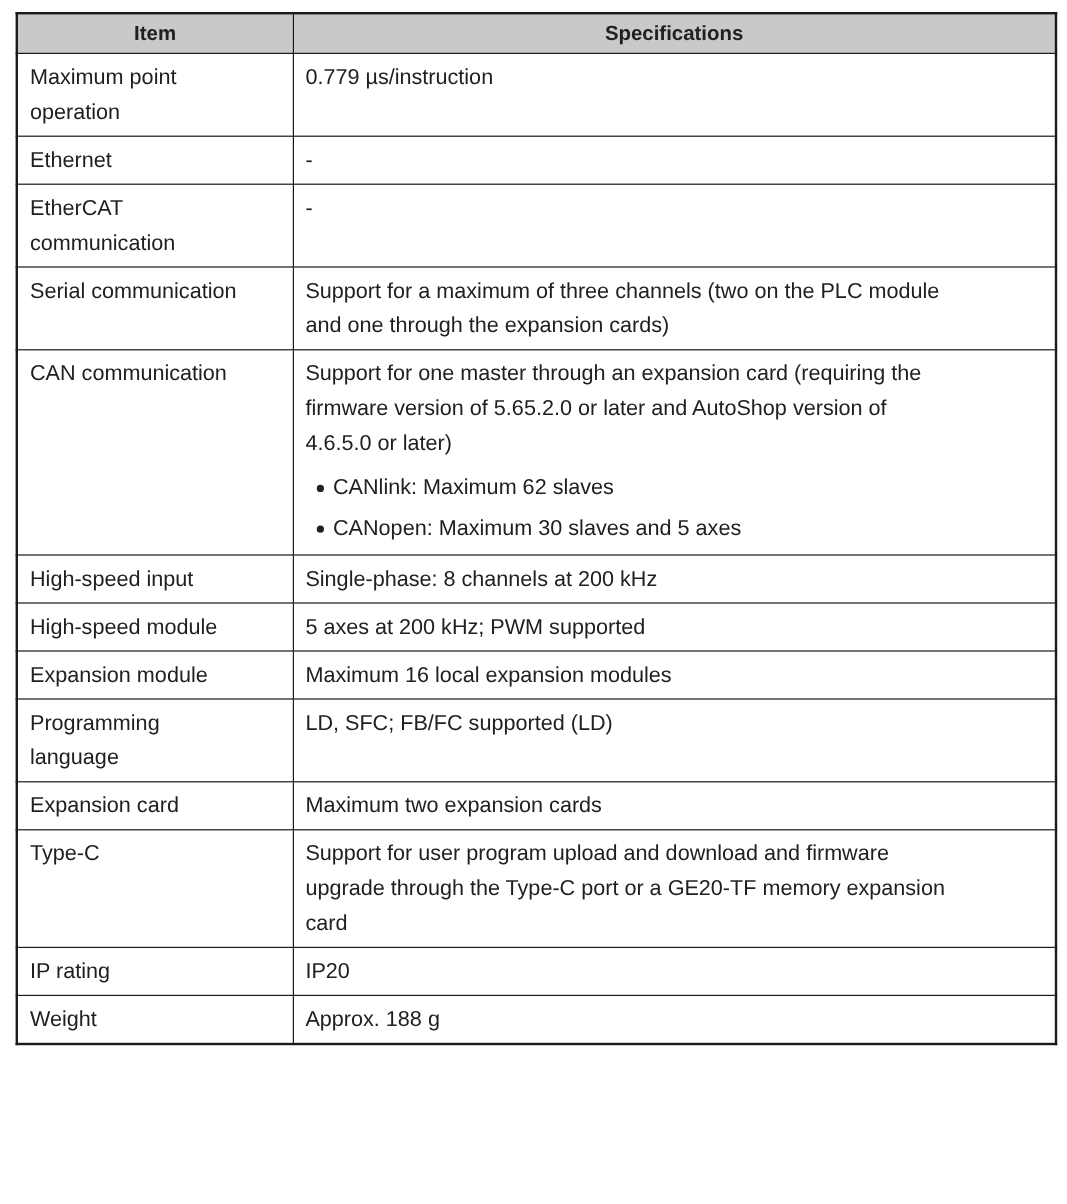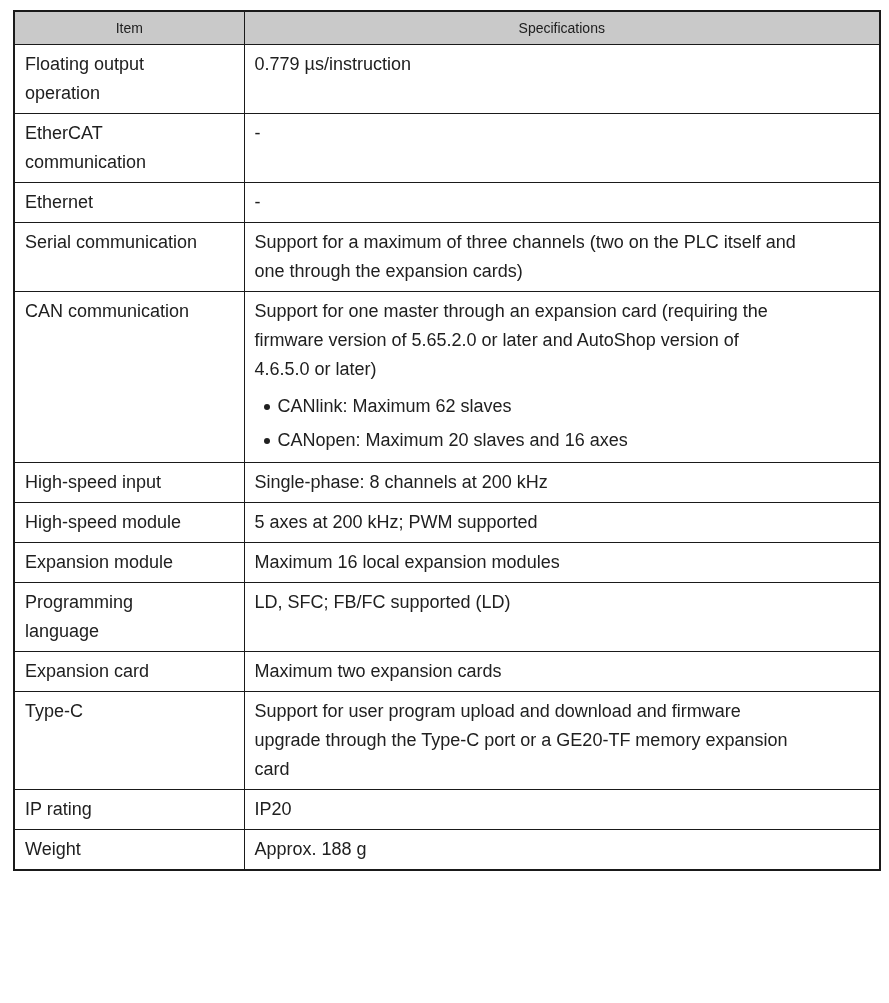--- a/index.html
+++ b/index.html
@@ -23,22 +23,22 @@
     width: 868px;
     border: 2px solid #1a1a1a;
   }
   .spec-table th, .spec-table td {
     border: 1px solid #1a1a1a;
     vertical-align: top;
     box-sizing: border-box;
   }
   .spec-table th {
     background: #c9c9c9;
-    font-weight: 400;
-    font-size: 14px;
+    font-weight: 700;
+    font-size: 17px;
     line-height: 24px;
     text-align: center;
     padding: 4px 6px;
   }
   th.col-item { width: 230px; }
   .spec-table td {
     font-size: 18px;
     line-height: 29px;
     padding: 5px 10px;
   }
@@ -73,57 +73,57 @@
 <div class="page">
   <table class="spec-table">
     <thead>
       <tr>
         <th class="col-item">Item</th>
         <th class="col-spec">Specifications</th>
       </tr>
     </thead>
     <tbody>
         <tr>
-          <td class="cell-item">Floating output
+          <td class="cell-item">Maximum point
 operation</td>
           <td class="cell-spec">
             <div class="spec-text">0.779 µs/instruction</div>
+          </td>
+        </tr>
+        <tr>
+          <td class="cell-item">Ethernet</td>
+          <td class="cell-spec">
+            <div class="spec-text">-</div>
           </td>
         </tr>
         <tr>
           <td class="cell-item">EtherCAT
 communication</td>
           <td class="cell-spec">
             <div class="spec-text">-</div>
           </td>
         </tr>
         <tr>
-          <td class="cell-item">Ethernet</td>
-          <td class="cell-spec">
-            <div class="spec-text">-</div>
-          </td>
-        </tr>
-        <tr>
           <td class="cell-item">Serial communication</td>
           <td class="cell-spec">
-            <div class="spec-text">Support for a maximum of three channels (two on the PLC itself and one through the expansion cards)</div>
+            <div class="spec-text">Support for a maximum of three channels (two on the PLC module and one through the expansion cards)</div>
           </td>
         </tr>
         <tr>
           <td class="cell-item">CAN communication</td>
           <td class="cell-spec">
             <div class="spec-text">Support for one master through an expansion card (requiring the firmware version of 5.65.2.0 or later and AutoShop version of 4.6.5.0 or later)</div>
             <ul class="bullet-list">
               <li>
                 <span class="bullet-dot"></span>
                 <span>CANlink: Maximum 62 slaves</span>
               </li>
               <li>
                 <span class="bullet-dot"></span>
-                <span>CANopen: Maximum 20 slaves and 16 axes</span>
+                <span>CANopen: Maximum 30 slaves and 5 axes</span>
               </li>
             </ul>
           </td>
         </tr>
         <tr>
           <td class="cell-item">High-speed input</td>
           <td class="cell-spec">
             <div class="spec-text">Single-phase: 8 channels at 200 kHz</div>
           </td>
         </tr>

